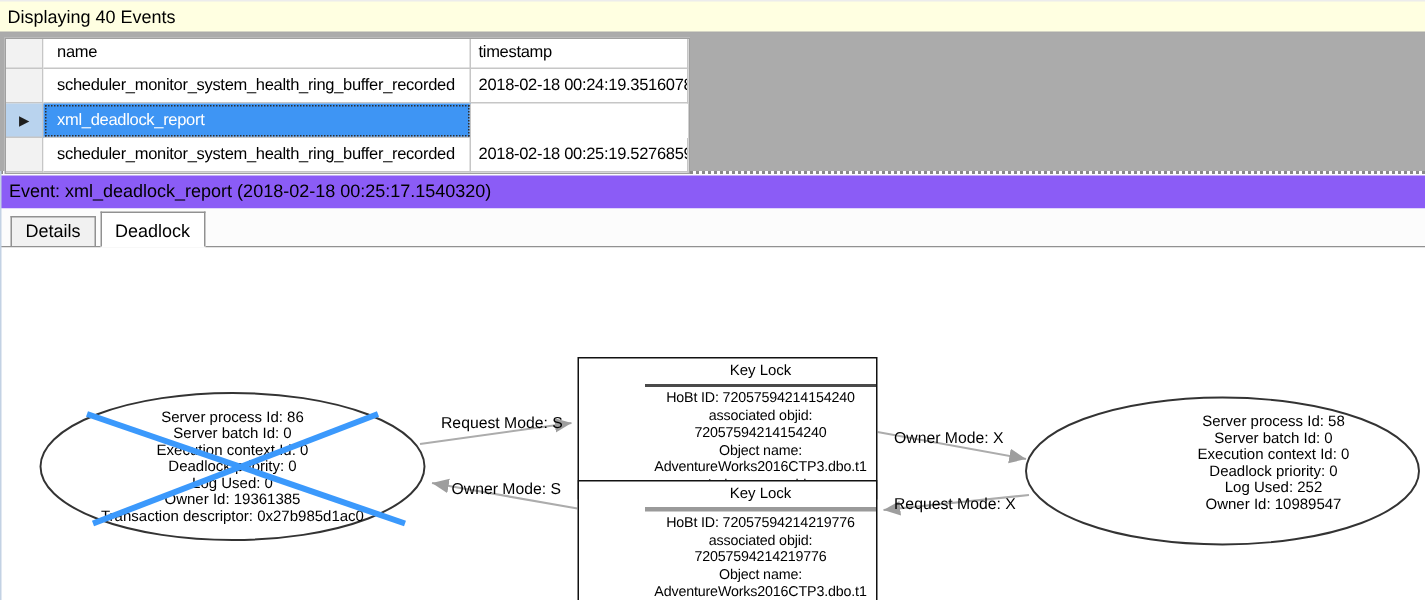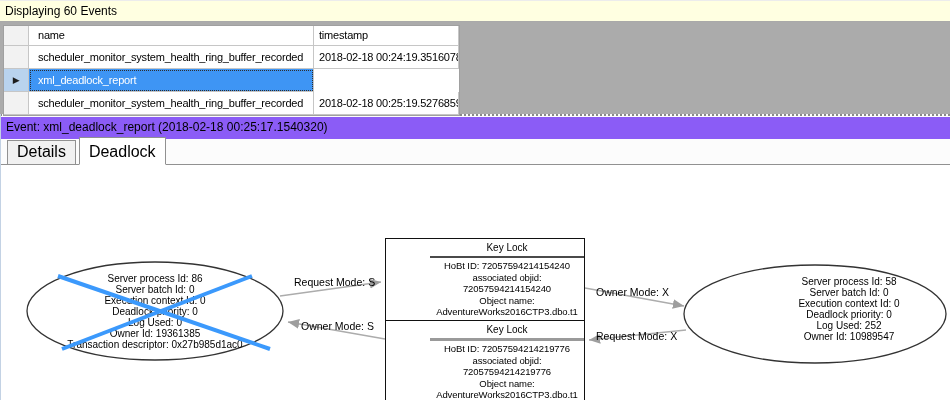--- a/index.html
+++ b/index.html
@@ -35,21 +35,21 @@
   .dotted-sep { height:3px; background:#FCFCFC; border-top:2px dotted #8A8A8A; }
 
   
   .event-bar { height:22px; line-height:21px; background:#8b5cf6;
     padding-left:6px; font-size:12px; }
 
   
   .tab-strip { height:26px; background:#FCFCFC; border-bottom:1px solid #919191;
     display:flex; align-items:flex-end; padding-left:7px; }
   .tab { border:1px solid #919191; border-bottom:none; background:#F1F1F1;
-    font-size:16px; padding:2px 9px 3px; margin-right:3px; cursor:default; }
+    font-size:12px; padding:2px 9px 3px; margin-right:3px; cursor:default; }
   .tab.active { background:#fff; padding-top:5px; margin-bottom:-1px;
     border-bottom:1px solid #fff; }
 
   
   .graph-panel { position:relative; height:235px; background:#fff; }
   .graph-panel svg.base, .graph-panel svg.overlay
     { position:absolute; left:0; top:0; }
   .proc-lines { position:absolute; width:240px; text-align:center;
     font-size:10px; line-height:11px; }
   .lock-box { position:absolute; width:200px; background:#fff;
@@ -59,21 +59,21 @@
   .lock-body { padding:2px 0 3px; font-size:9.5px; line-height:11.5px;
     letter-spacing:-0.1px; }
   .edge-label { position:absolute; font-size:10.5px; white-space:nowrap; }
 
   .left-edge-line { position:absolute; left:0; top:114px; width:1px;
     height:286px; background:#C3D2E4; }
 </style>
 </head>
 <body>
 
-<div class="info-bar">Displaying 60 Events</div>
+<div class="info-bar">Displaying 40 Events</div>
 
 <div class="grid-area">
   <div class="grid-table">
     <div class="grid-header-row">
       <div class="gcell gutter"></div>
       <div class="gcell col-name">name</div>
       <div class="gcell col-ts">timestamp</div>
     </div>
 
     <div class="grid-row">

